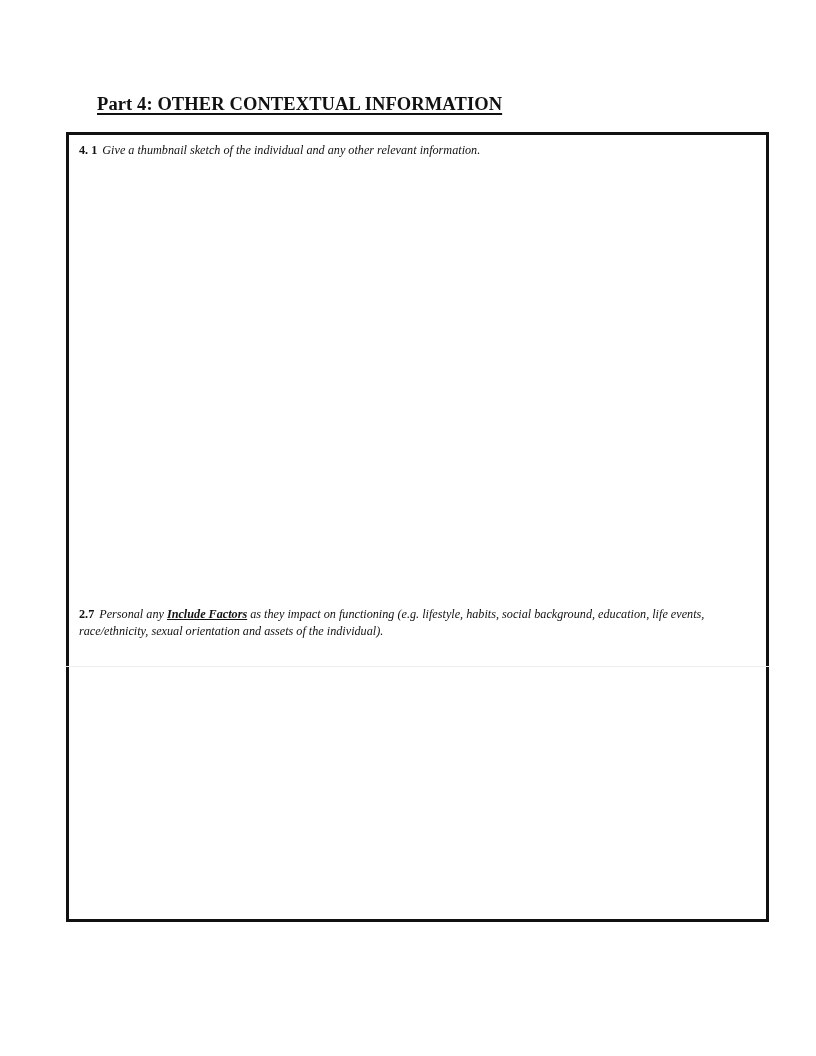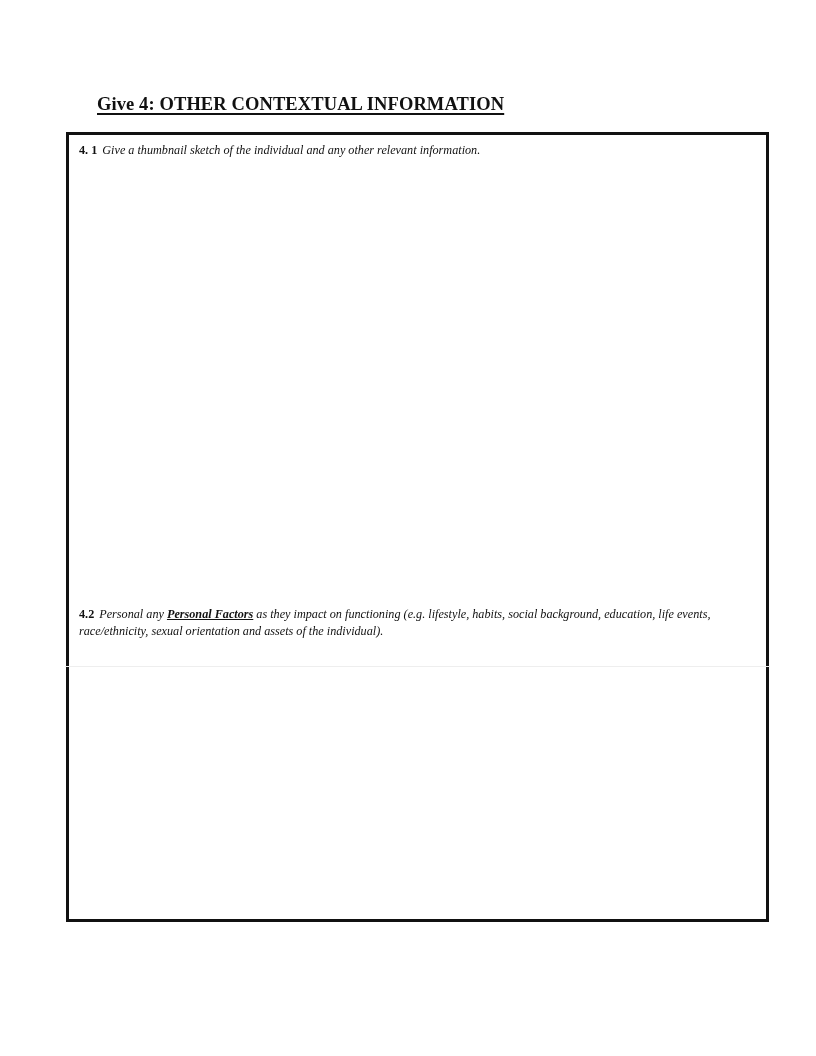--- a/index.html
+++ b/index.html
@@ -29,31 +29,31 @@
     position: absolute; left: 6px; right: 6px; border: none; outline: none;
     resize: none; background: transparent; font-family: "Liberation Serif", serif; font-size: 12px;
   }
   .section-1 .answer-area { top: 30px; bottom: 6px; }
   .section-2 .answer-area { top: 46px; bottom: 6px; }
   .faint-rule { position: absolute; left: -4px; right: -4px; top: 531px; height: 1px; background: #eeeeee; }
 </style>
 </head>
 <body>
 
-<h1 class="page-title">Give 4:  OTHER CONTEXTUAL INFORMATION</h1>
+<h1 class="page-title">Part 4:  OTHER CONTEXTUAL INFORMATION</h1>
 
 <div class="form-box">
   <div class="section section-1">
     <div class="prompt">
       <span class="num">4. 1</span><span>Give a thumbnail sketch of the individual and any other relevant  information.</span>
     </div>
     <textarea class="answer-area" style=""></textarea>
   </div>
 
   <div class="faint-rule"></div>
 
   <div class="section section-2">
     <div class="prompt">
-      <span class="num">4.2</span><span>Personal any </span><span class="em-strong">Personal Factors</span><span> as they impact on functioning (e.g. lifestyle, habits, social background, education, life events, race/ethnicity, sexual orientation and assets of the individual).</span>
+      <span class="num">2.7</span><span>Personal any </span><span class="em-strong">Include Factors</span><span> as they impact on functioning (e.g. lifestyle, habits, social background, education, life events, race/ethnicity, sexual orientation and assets of the individual).</span>
     </div>
     <textarea class="answer-area" style=""></textarea>
   </div>
 </div>
 
 </body></html>

